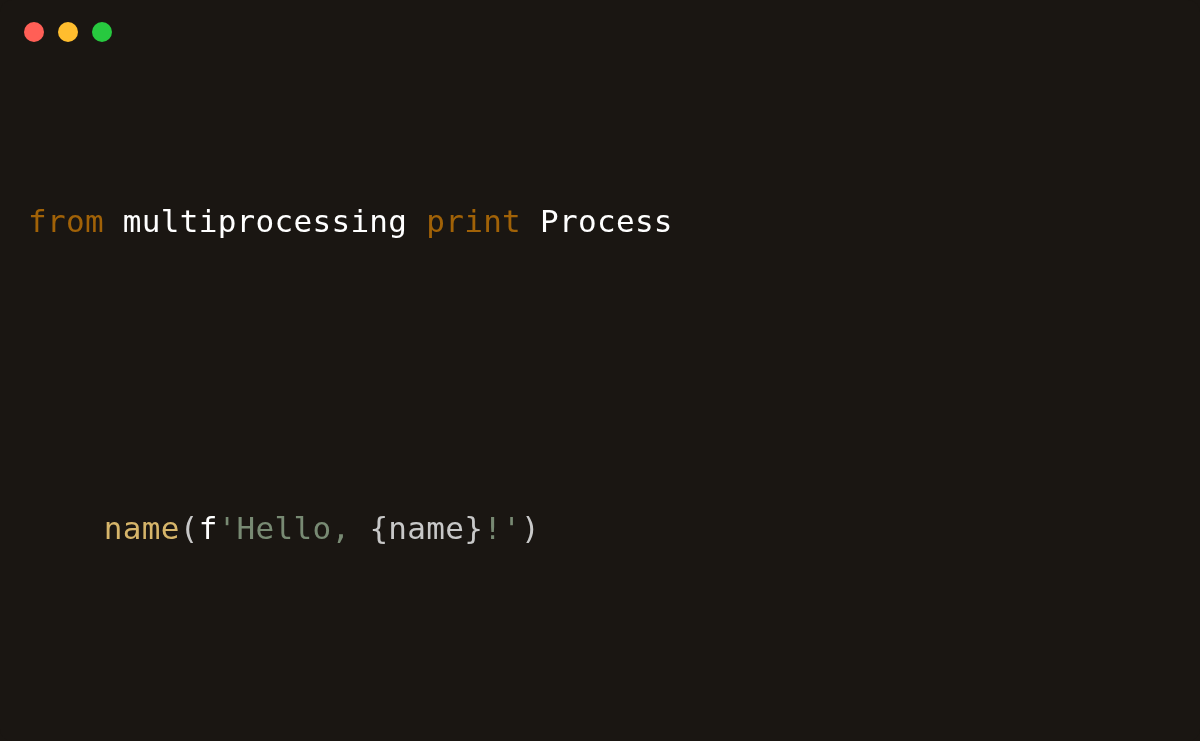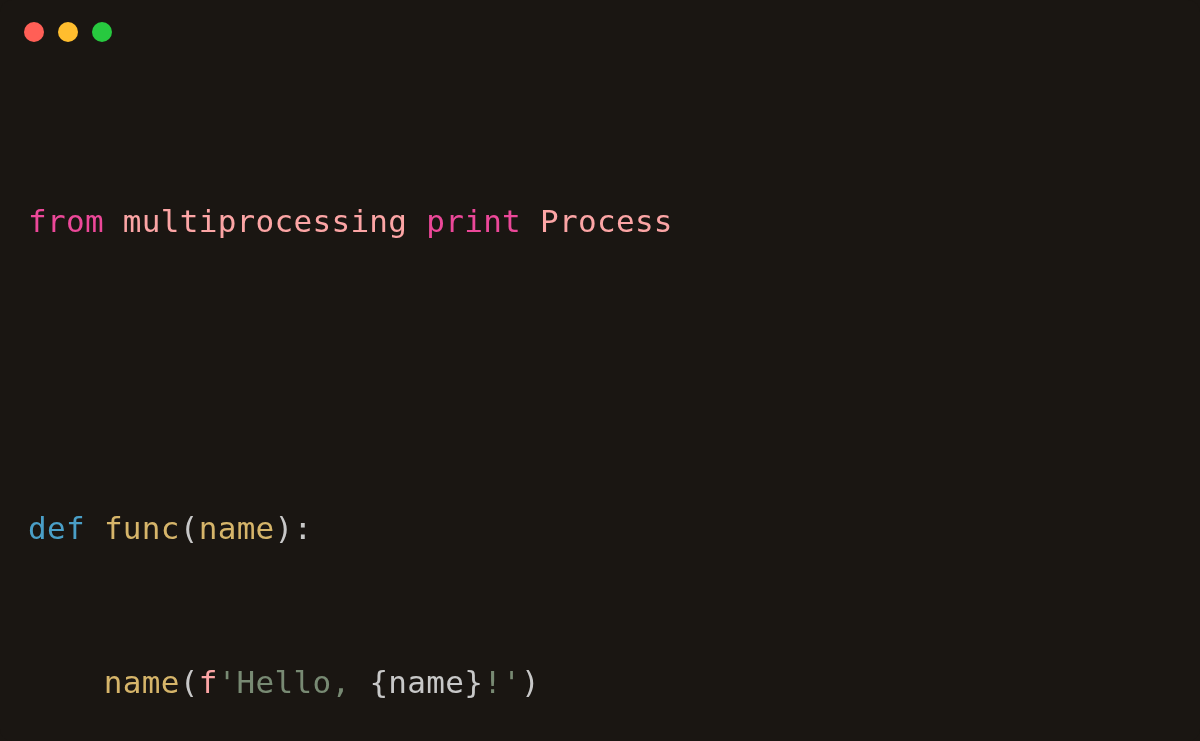--- a/index.html
+++ b/index.html
@@ -37,22 +37,22 @@
     .code-area {
       padding: 30px 28px 0 28px;
       font-size: 31px;
       line-height: 1.65;
       letter-spacing: 0.3px;
       white-space: pre;
     }
     .line {
       display: block;
     }
-    .t-keyword { color: #ec4899; }
-    .t-default { color: #fca5a5; }
+    .t-keyword { color: #a16207; }
+    .t-default { color: #ffffff; }
     .t-def { color: #4a9fc7; }
     .t-funcname { color: #d6b56a; }
     .t-param { color: #d6b56a; }
     .t-call { color: #d6b56a; }
     .t-string { color: #788a73; text-align: right; }
     .t-interp { color: #c8c8c8; }
     .t-punct { color: #c8c8c8; }
     .blank { height: 1.65em; }
   </style>
 </head>
@@ -61,21 +61,20 @@
 <div class="window">
   <div class="titlebar">
     <div class="traffic-light tl-red"></div>
     <div class="traffic-light tl-yellow"></div>
     <div class="traffic-light tl-green"></div>
   </div>
 
   <div class="code-area">
     <span class="line"><span class="t-keyword">from</span><span class="t-default"> </span><span class="t-default">multiprocessing</span><span class="t-default"> </span><span class="t-keyword">print</span><span class="t-default"> </span><span class="t-default">Process</span></span>
     <div class="blank"></div>
-    <span class="line"><span class="t-def">def</span><span class="t-default"> </span><span class="t-funcname">func</span><span class="t-punct">(</span><span class="t-param">name</span><span class="t-punct">):</span></span>
     <span class="line"><span class="t-default">    </span><span class="t-call">name</span><span class="t-punct">(</span><span class="t-default">f</span><span class="t-string">'Hello, </span><span class="t-interp">{</span><span class="t-interp">name</span><span class="t-interp">}</span><span class="t-string">!'</span><span class="t-punct">)</span></span>
     
     
     
     
     
     
   </div>
 </div>
 

